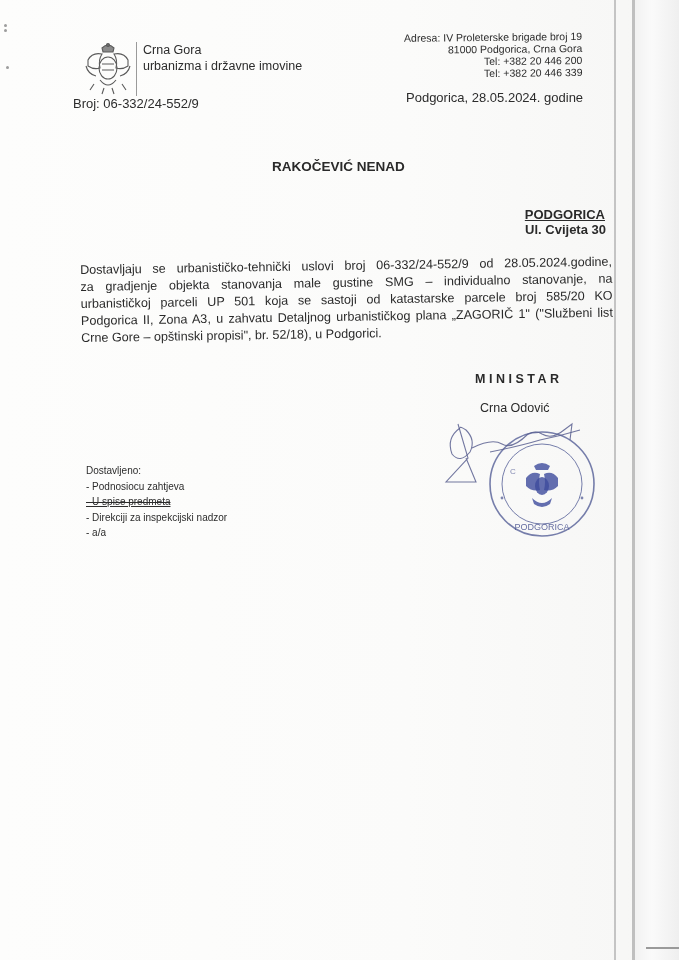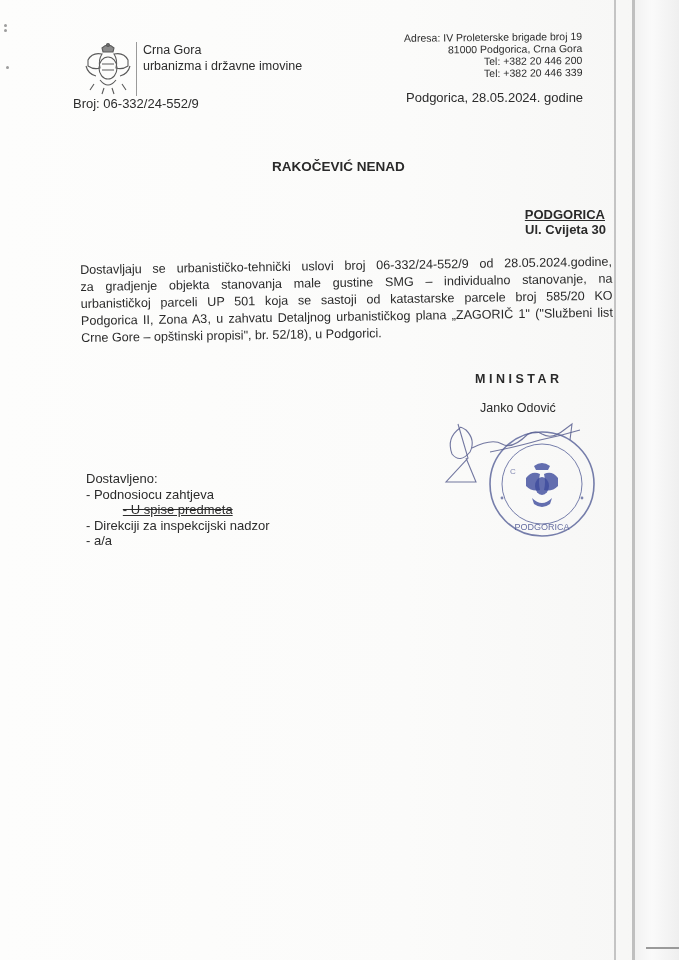--- a/index.html
+++ b/index.html
@@ -162,29 +162,27 @@
     .stamp {
       position: absolute;
       left: 430px; top: 418px;
       width: 180px; height: 130px;
     }
 
     
     .dist {
       position: absolute;
       left: 86px; top: 463px;
-      font-size: 13px;
+      font-size: 10px;
       line-height: 15.5px;
       color: #2c2c2c;
-      margin-top: 8px;
     }
     .dist div { white-space: nowrap; }
     .dist .struck {
       text-decoration: underline line-through;
-      text-align: center;
     }
   </style>
 </head>
 <body>
 
 <div class="page">
 
   <div class="hole-mark" style="left:4px;top:24px;"></div>
   <div class="hole-mark" style="left:4px;top:29px;"></div>
   <div class="hole-mark" style="left:6px;top:66px;"></div>
@@ -230,21 +228,21 @@
 
   <div class="body-text">
     <span class="line">Dostavljaju se urbanističko-tehnički uslovi broj 06-332/24-552/9 od 28.05.2024.godine,</span>
     <span class="line">za gradjenje objekta stanovanja male gustine SMG – individualno stanovanje, na</span>
     <span class="line">urbanističkoj  parceli UP 501 koja se sastoji od katastarske parcele broj 585/20 KO</span>
     <span class="line">Podgorica II, Zona A3, u zahvatu Detaljnog urbanističkog plana „ZAGORIČ 1" ("Službeni list</span>
     <span class="line last">Crne Gore – opštinski propisi", br. 52/18), u Podgorici.</span>
   </div>
 
   <div class="title-minister">MINISTAR</div>
-  <div class="minister-name">Janko Odović</div>
+  <div class="minister-name">Crna Odović</div>
 
   <svg class="stamp" viewBox="0 0 180 130">
 
     <g fill="none" stroke="#4a5490" stroke-opacity="0.75">
       <circle cx="112" cy="66" r="52" stroke-width="1.6"></circle>
       <circle cx="112" cy="66" r="40" stroke-width="1"></circle>
     </g>
 
     <g fill="#3d4b9c" fill-opacity="0.8">
       <path d="M104 48 q8 -6 16 0 l-2 4 h-12 z"></path>

